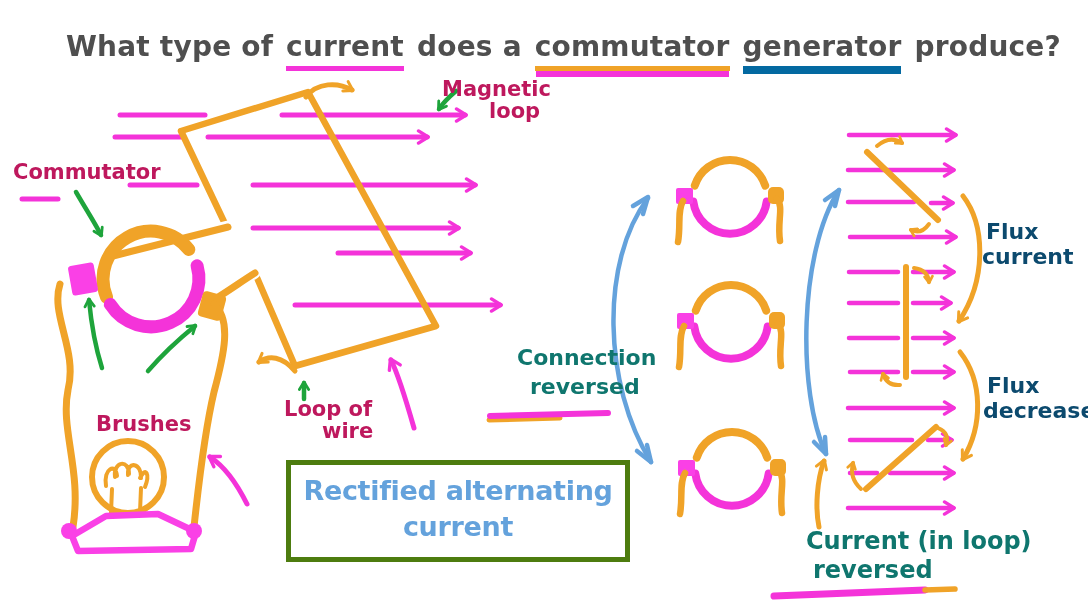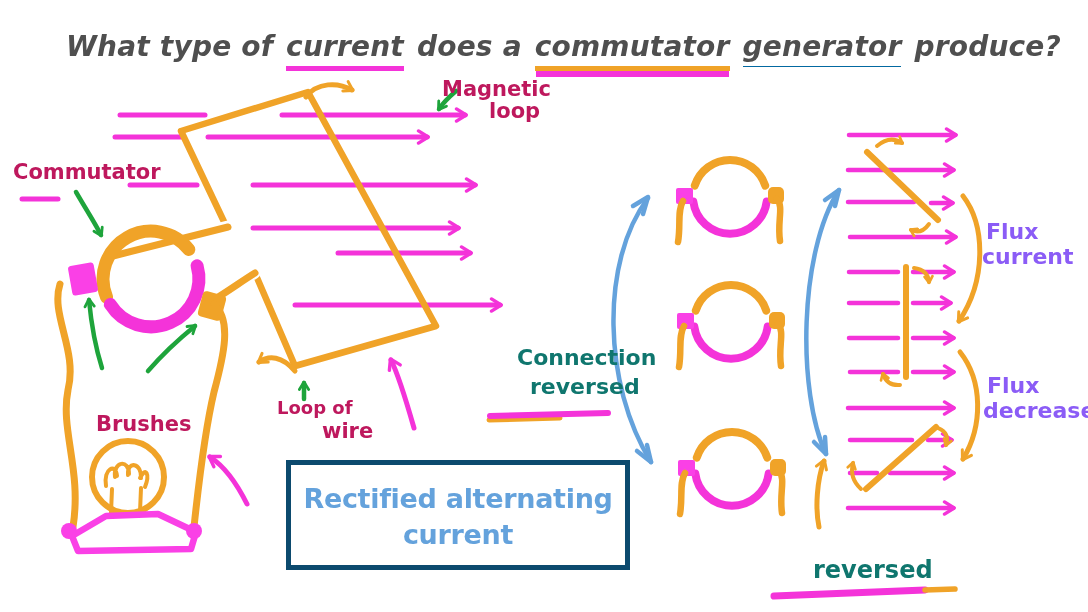--- a/index.html
+++ b/index.html
@@ -3,30 +3,30 @@
 <meta charset="utf-8">
 <style>
   html,body{margin:0;padding:0;background:#ffffff;}
   #stage{position:relative;width:1088px;height:612px;overflow:hidden;background:#fff;
          font-family:"DejaVu Sans","Liberation Sans",sans-serif;}
   svg{position:absolute;left:0;top:0;}
   svg path, svg polyline{fill:none;stroke-linecap:round;stroke-linejoin:round;}
   .lbl{position:absolute;font-weight:700;white-space:nowrap;}
   .green{color:#be185d;}
   .blue{color:#0f766e;margin-left:24px;}
-  .orange{color:#8b5cf6;}
+  .orange{color:#0c4a6e;}
   #title{position:absolute;left:66px;top:30px;width:1020px;font-weight:700;font-size:28px;
          color:#4f4f4f;letter-spacing:0.2px;white-space:nowrap;}
-  #title span{margin-right:13px;display:inline-block;font-style:italic;}
+  #title span{margin-right:13px;display:inline-block;}
   .u-pink{border-bottom:5px solid #f433d9;padding-bottom:3px;}
-  .u-orange{border-bottom:1px solid #0369a1;padding-bottom:3px;}
+  .u-orange{border-bottom:8px solid #0369a1;padding-bottom:3px;}
   .u-double{border-bottom:5px solid #f0a328;padding-bottom:3px;box-shadow:0 7px 0 -1px #f433d9;}
   #rect-box{position:absolute;left:286px;top:460px;width:334px;height:84px;
-            border:5px solid #0c4a6e;text-align:center;color:#64a2dc;font-weight:700;
-            font-size:27px;line-height:36px;padding-top:16px;letter-spacing:-0.3px;}
+            border:5px solid #4d7c0f;text-align:center;color:#64a2dc;font-weight:700;
+            font-size:27px;line-height:36px;padding-top:8px;letter-spacing:-0.3px;}
 </style>
 </head>
 <body>
 
 <div id="stage">
 
   <svg width="1088" height="612" viewBox="0 0 1088 612">
     <defs>
       <marker id="ah-p" viewBox="0 0 14 14" refX="10" refY="7" markerWidth="17" markerHeight="17" orient="auto" markerUnits="userSpaceOnUse">
         <path d="M3,2 L11,7 L3,12" stroke="#f433d9" stroke-width="2.8"></path>
@@ -181,31 +181,32 @@
   </svg>
 
   <div id="title">
     <span>What type of</span><span class="u-pink">current</span><span>does a</span><span class="u-double">commutator</span><span class="u-orange">generator</span><span>produce?</span>
   </div>
 
   <div class="lbl green" style="left:13px;top:160px;font-size:21px;">Commutator</div>
   <div class="lbl green" style="left:96px;top:374px;font-size:21px;margin-top:38px;">Brushes</div>
   <div class="lbl green" style="left:442px;top:77px;font-size:21px;">Magnetic</div>
   <div class="lbl green" style="left:489px;top:99px;font-size:21px;">loop</div>
-  <div class="lbl green" style="left:277px;top:397px;font-size:18px;">Loop of</div>
+  <div class="lbl green" style="left:284px;top:397px;font-size:21px;">Loop of</div>
   <div class="lbl green" style="left:322px;top:419px;font-size:21px;">wire</div>
 
   <div class="lbl blue" style="left:493px;top:345px;font-size:22px;">Connection</div>
   <div class="lbl blue" style="left:506px;top:374px;font-size:22px;">reversed</div>
 
   <div id="rect-box">
     <div>Rectified alternating</div>
     <div>current</div>
   </div>
 
   <div class="lbl orange" style="left:986px;top:219px;font-size:22px;">Flux</div>
   <div class="lbl orange" style="left:982px;top:244px;font-size:22px;">current</div>
   <div class="lbl orange" style="left:987px;top:373px;font-size:22px;">Flux</div>
   <div class="lbl orange" style="left:983px;top:398px;font-size:22px;">decrease</div>
 
+  <div class="lbl blue" style="left:782px;top:527px;font-size:24px;">Current (in loop)</div>
   <div class="lbl blue" style="left:789px;top:556px;font-size:24px;">reversed</div>
 
 </div>
 
 </body></html>

